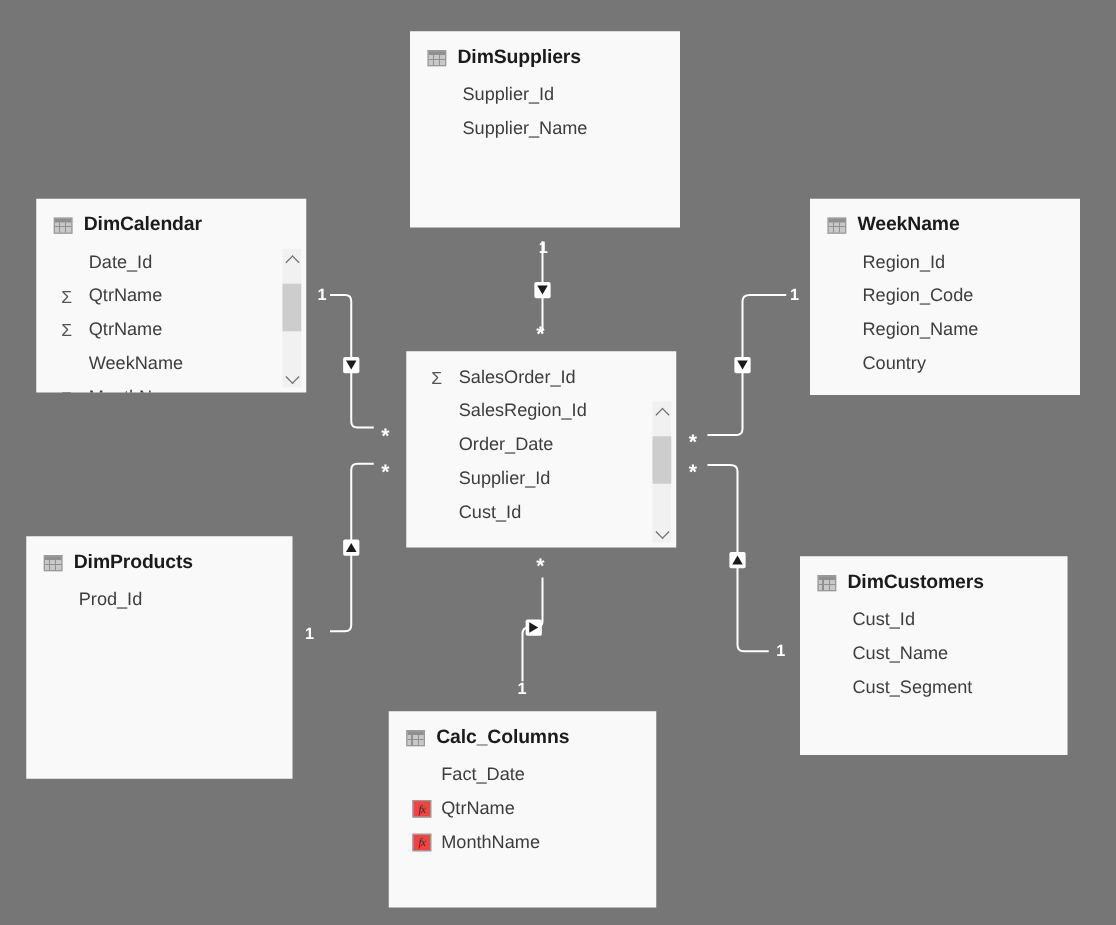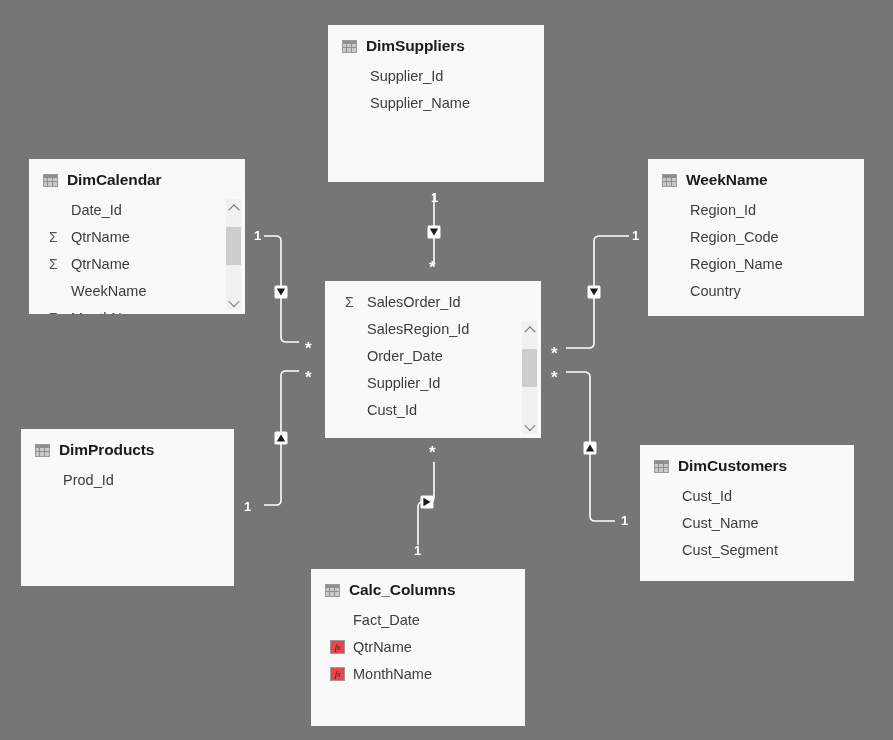--- a/index.html
+++ b/index.html
@@ -317,32 +317,32 @@
         <div class="sbar" style="top: 40px; height: 113px;">
           <div class="arr up">
             <i class="chev up"></i>
           </div>
           <div class="thumb" style="top: 28px; height: 38px;"></div>
           <div class="arr dn">
             <i class="chev dn"></i>
           </div>
         </div>
       </div>
-      <div class="tbl" style="left: 21px; top: 429px; width: 213px; height: 157px;">
+      <div class="tbl" style="left: 21px; top: 429px; width: 213px; height: 194px;">
         <div class="tbl-head">
           <span class="tbl-ico"></span>
           <span class="tbl-title">DimProducts</span>
         </div>
         <div class="tbl-fields">
           <div class="fld">
             <span>Prod_Id</span>
           </div>
         </div>
       </div>
-      <div class="tbl" style="left: 640px; top: 445px; width: 214px; height: 136px;">
+      <div class="tbl" style="left: 640px; top: 445px; width: 214px; height: 159px;">
         <div class="tbl-head">
           <span class="tbl-ico"></span>
           <span class="tbl-title">DimCustomers</span>
         </div>
         <div class="tbl-fields">
           <div class="fld">
             <span>Cust_Id</span>
           </div>
           <div class="fld">
             <span>Cust_Name</span>

